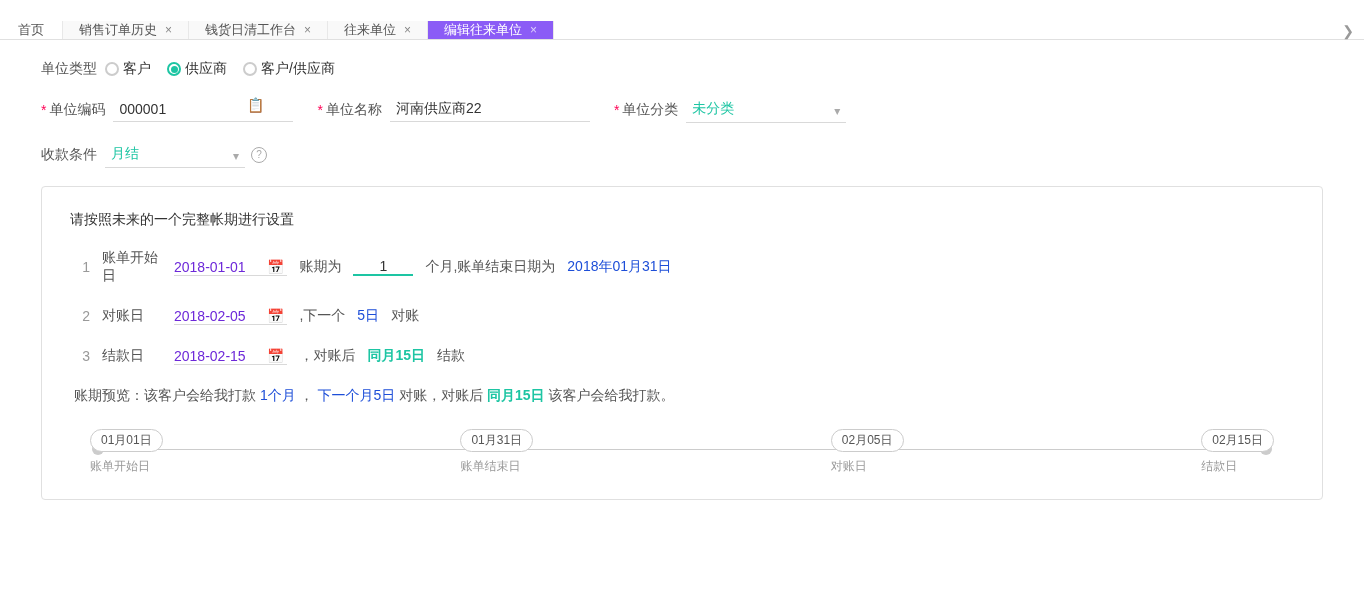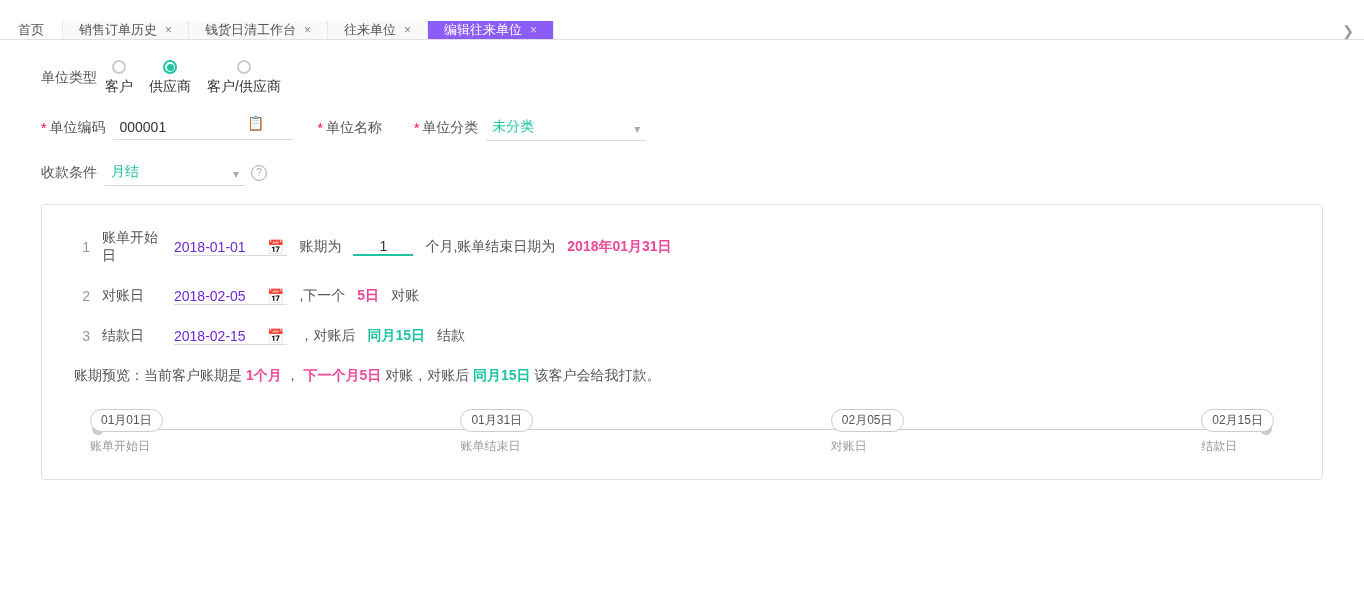--- a/index.html
+++ b/index.html
@@ -82,21 +82,20 @@
     .radio-group {
       display: flex;
       align-items: center;
       gap: 16px;
     }
     .radio-item {
       display: flex;
       align-items: center;
       gap: 4px;
       cursor: pointer;
-      flex-direction: column;
     }
     .radio-circle {
       width: 14px;
       height: 14px;
       border-radius: 50%;
       border: 2px solid #ccc;
       display: flex;
       align-items: center;
       justify-content: center;
     }
@@ -230,22 +229,22 @@
       font-size: 14px;
       width: 60px;
       color: #333;
       text-align: center;
       background: transparent;
     }
     .row-desc {
       color: #555;
     }
     .highlight-orange {
-      color: #ec4899;
-      font-weight: bold;
+      color: #1d4ed8;
+      font-weight: normal;
     }
     .highlight-teal {
       color: #1dc5a3;
       font-weight: bold;
     }
 
     
     .preview-bar {
       color: #555;
       font-size: 14px;
@@ -345,20 +344,21 @@
       <span class="form-label">单位编码</span>
       <div class="field-with-icon unit-code-wrap">
         <input type="text" class="input-field" style="width: 130px; border: none;" value="000001">
         <span class="field-icon">📋</span>
       </div>
     </div>
 
     <div class="field-section field-gap">
       <span class="required-star">*</span>
       <span class="form-label">单位名称</span>
+      <input type="text" class="input-field" style="width: 200px;" value="河南供应商22">
     </div>
 
     <div class="field-section">
       <span class="required-star">*</span>
       <span class="form-label">单位分类</span>
       <div class="select-field" style="width:160px;">
         <span class="select-value">未分类</span>
         <span class="select-arrow">▾</span>
       </div>
     </div>
@@ -369,20 +369,21 @@
     <div class="select-field" style="width:140px;">
       <span class="select-value">月结</span>
       <span class="select-arrow">▾</span>
     </div>
     <div class="help-icon">
       <span>?</span>
     </div>
   </div>
 
   <div class="section-box">
+    <div class="section-title">请按照未来的一个完整帐期进行设置</div>
 
     <div class="billing-row">
       <span class="row-num">1</span>
       <span class="row-name">账单开始日</span>
       <div class="date-input-wrap">
         <input type="text" value="2018-01-01" style="">
         <span class="cal-icon">📅</span>
       </div>
       <span class="row-desc">账期为</span>
       <input type="text" class="period-input" value="1" style="">
@@ -408,21 +409,21 @@
       <div class="date-input-wrap">
         <input type="text" value="2018-02-15" style="">
         <span class="cal-icon">📅</span>
       </div>
       <span class="row-desc">，对账后</span>
       <span class="highlight-teal">同月15日</span>
       <span class="row-desc">结款</span>
     </div>
 
     <div class="preview-bar">
-      <span>账期预览：当前客户账期是</span>
+      <span>账期预览：该客户会给我打款</span>
       <span class="highlight-orange">1个月</span>
       <span>，</span>
       <span class="highlight-orange">下一个月5日</span>
       <span>对账，对账后</span>
       <span class="highlight-teal">同月15日</span>
       <span>该客户会给我打款。</span>
     </div>
 
     <div style="position:relative; padding: 0 20px;">
 

